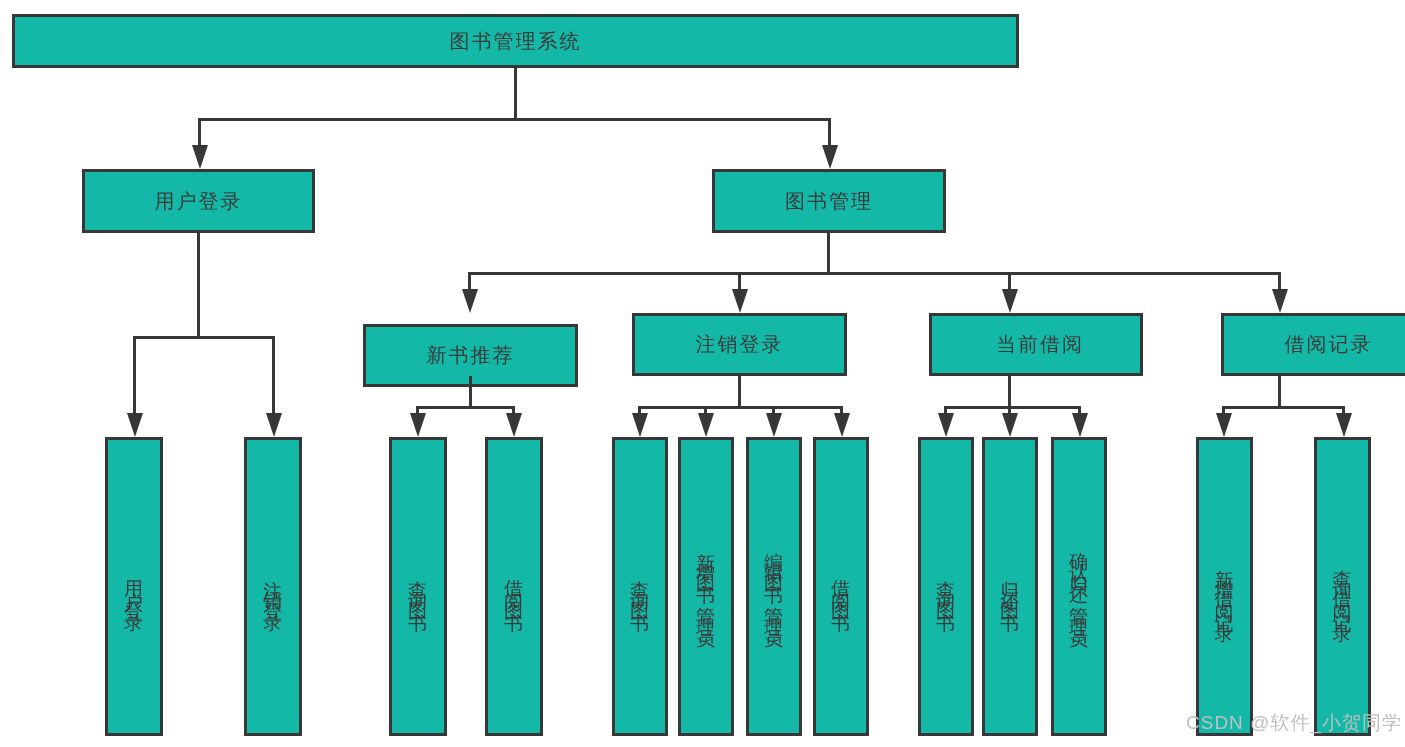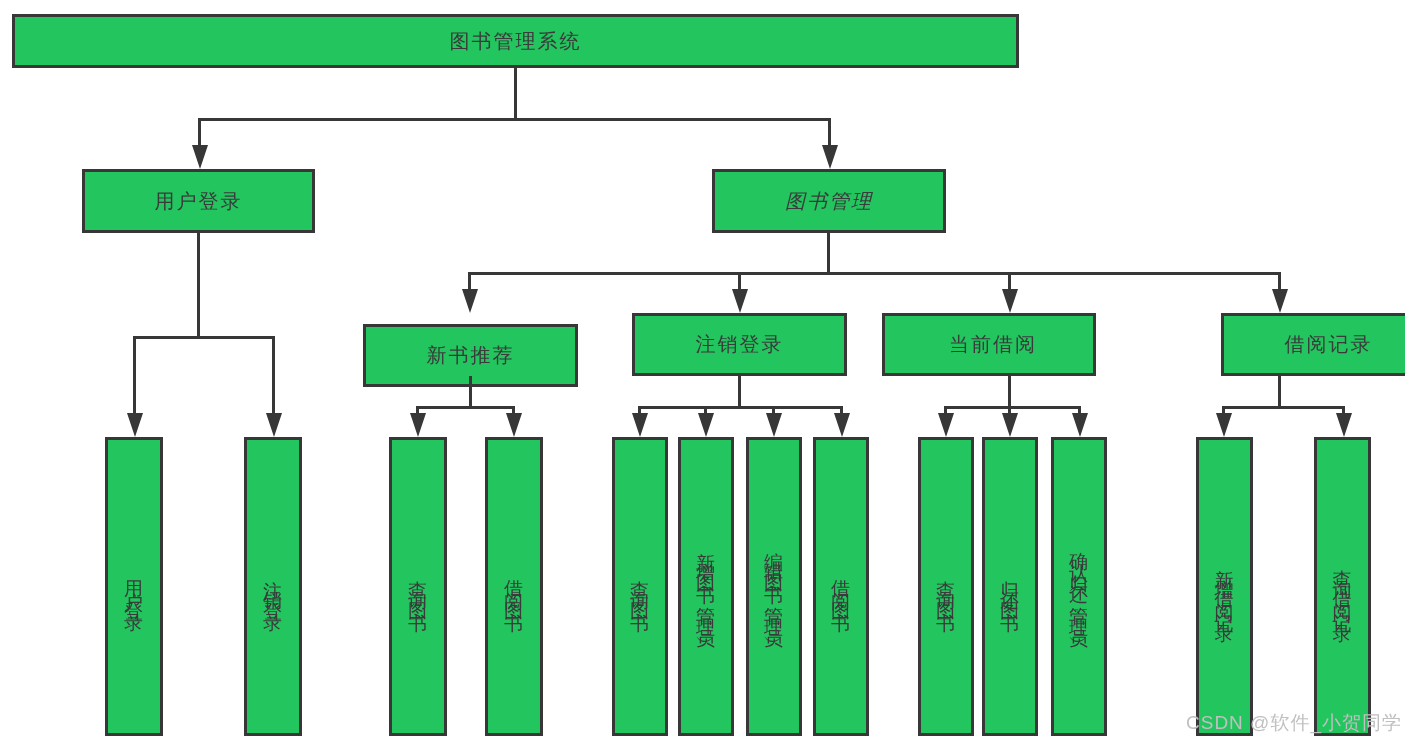--- a/index.html
+++ b/index.html
@@ -7,21 +7,21 @@
     position: relative;
     width: 1405px;
     height: 747px;
     background: #ffffff;
     overflow: hidden;
     font-family: "Liberation Sans", "DejaVu Sans", sans-serif;
   }
   
   .hbox, .vbox {
     position: absolute;
-    background: #22c55e;
+    background: #14b8a6;
     border: 3px solid #373737;
     box-sizing: border-box;
     display: flex;
     align-items: center;
     justify-content: center;
     color: #3a3a3a;
   }
   .hbox { font-size: 20px; letter-spacing: 2px; }
   .vbox .vlabel {
     writing-mode: vertical-rl;
@@ -68,21 +68,21 @@
   </div>
 
   <div class="vline" style="left:514px; top:68px; height:53px;"></div>
   <div class="hline" style="left:198px; top:118px; width:633px;"></div>
   <div class="arrow" style="left:198px; top:118px; height:27px;"></div>
   <div class="arrow" style="left:828px; top:118px; height:27px;"></div>
 
   <div class="hbox" style="left:82px; top:169px; width:233px; height:64px;">
     <span>用户登录</span>
   </div>
-  <div class="hbox" style="left:712px; top:169px; width:234px; height:64px;font-style:italic;">
+  <div class="hbox" style="left:712px; top:169px; width:234px; height:64px;">
     <span>图书管理</span>
   </div>
 
   <div class="vline" style="left:197px; top:233px; height:106px;"></div>
   <div class="hline" style="left:133px; top:336px; width:141px;"></div>
   <div class="arrow" style="left:133px; top:336px; height:77px;"></div>
   <div class="arrow" style="left:272px; top:336px; height:77px;"></div>
 
   <div class="vline" style="left:827px; top:233px; height:42px;"></div>
   <div class="hline" style="left:468px; top:272px; width:813px;"></div>
@@ -90,21 +90,21 @@
   <div class="arrow" style="left:738px; top:272px; height:17px;"></div>
   <div class="arrow" style="left:1008px; top:272px; height:17px;"></div>
   <div class="arrow" style="left:1278px; top:272px; height:17px;"></div>
 
   <div class="hbox" style="left:363px; top:313px; width:215px; height:63px;margin-top:11px;">
     <span>新书推荐</span>
   </div>
   <div class="hbox" style="left:632px; top:313px; width:215px; height:63px;">
     <span>注销登录</span>
   </div>
-  <div class="hbox" style="left:882px; top:313px; width:214px; height:63px;padding-left:8px;">
+  <div class="hbox" style="left:929px; top:313px; width:214px; height:63px;padding-left:8px;">
     <span>当前借阅</span>
   </div>
   <div class="hbox" style="left:1173px; top:313px; width:215px; height:63px;margin-left:48px;">
     <span>借阅记录</span>
   </div>
 
   <div class="vline" style="left:469px; top:376px; height:33px;"></div>
   <div class="hline" style="left:416px; top:406px; width:99px;"></div>
   <div class="arrow" style="left:416px; top:406px; height:7px;"></div>
   <div class="arrow" style="left:512px; top:406px; height:7px;"></div>

